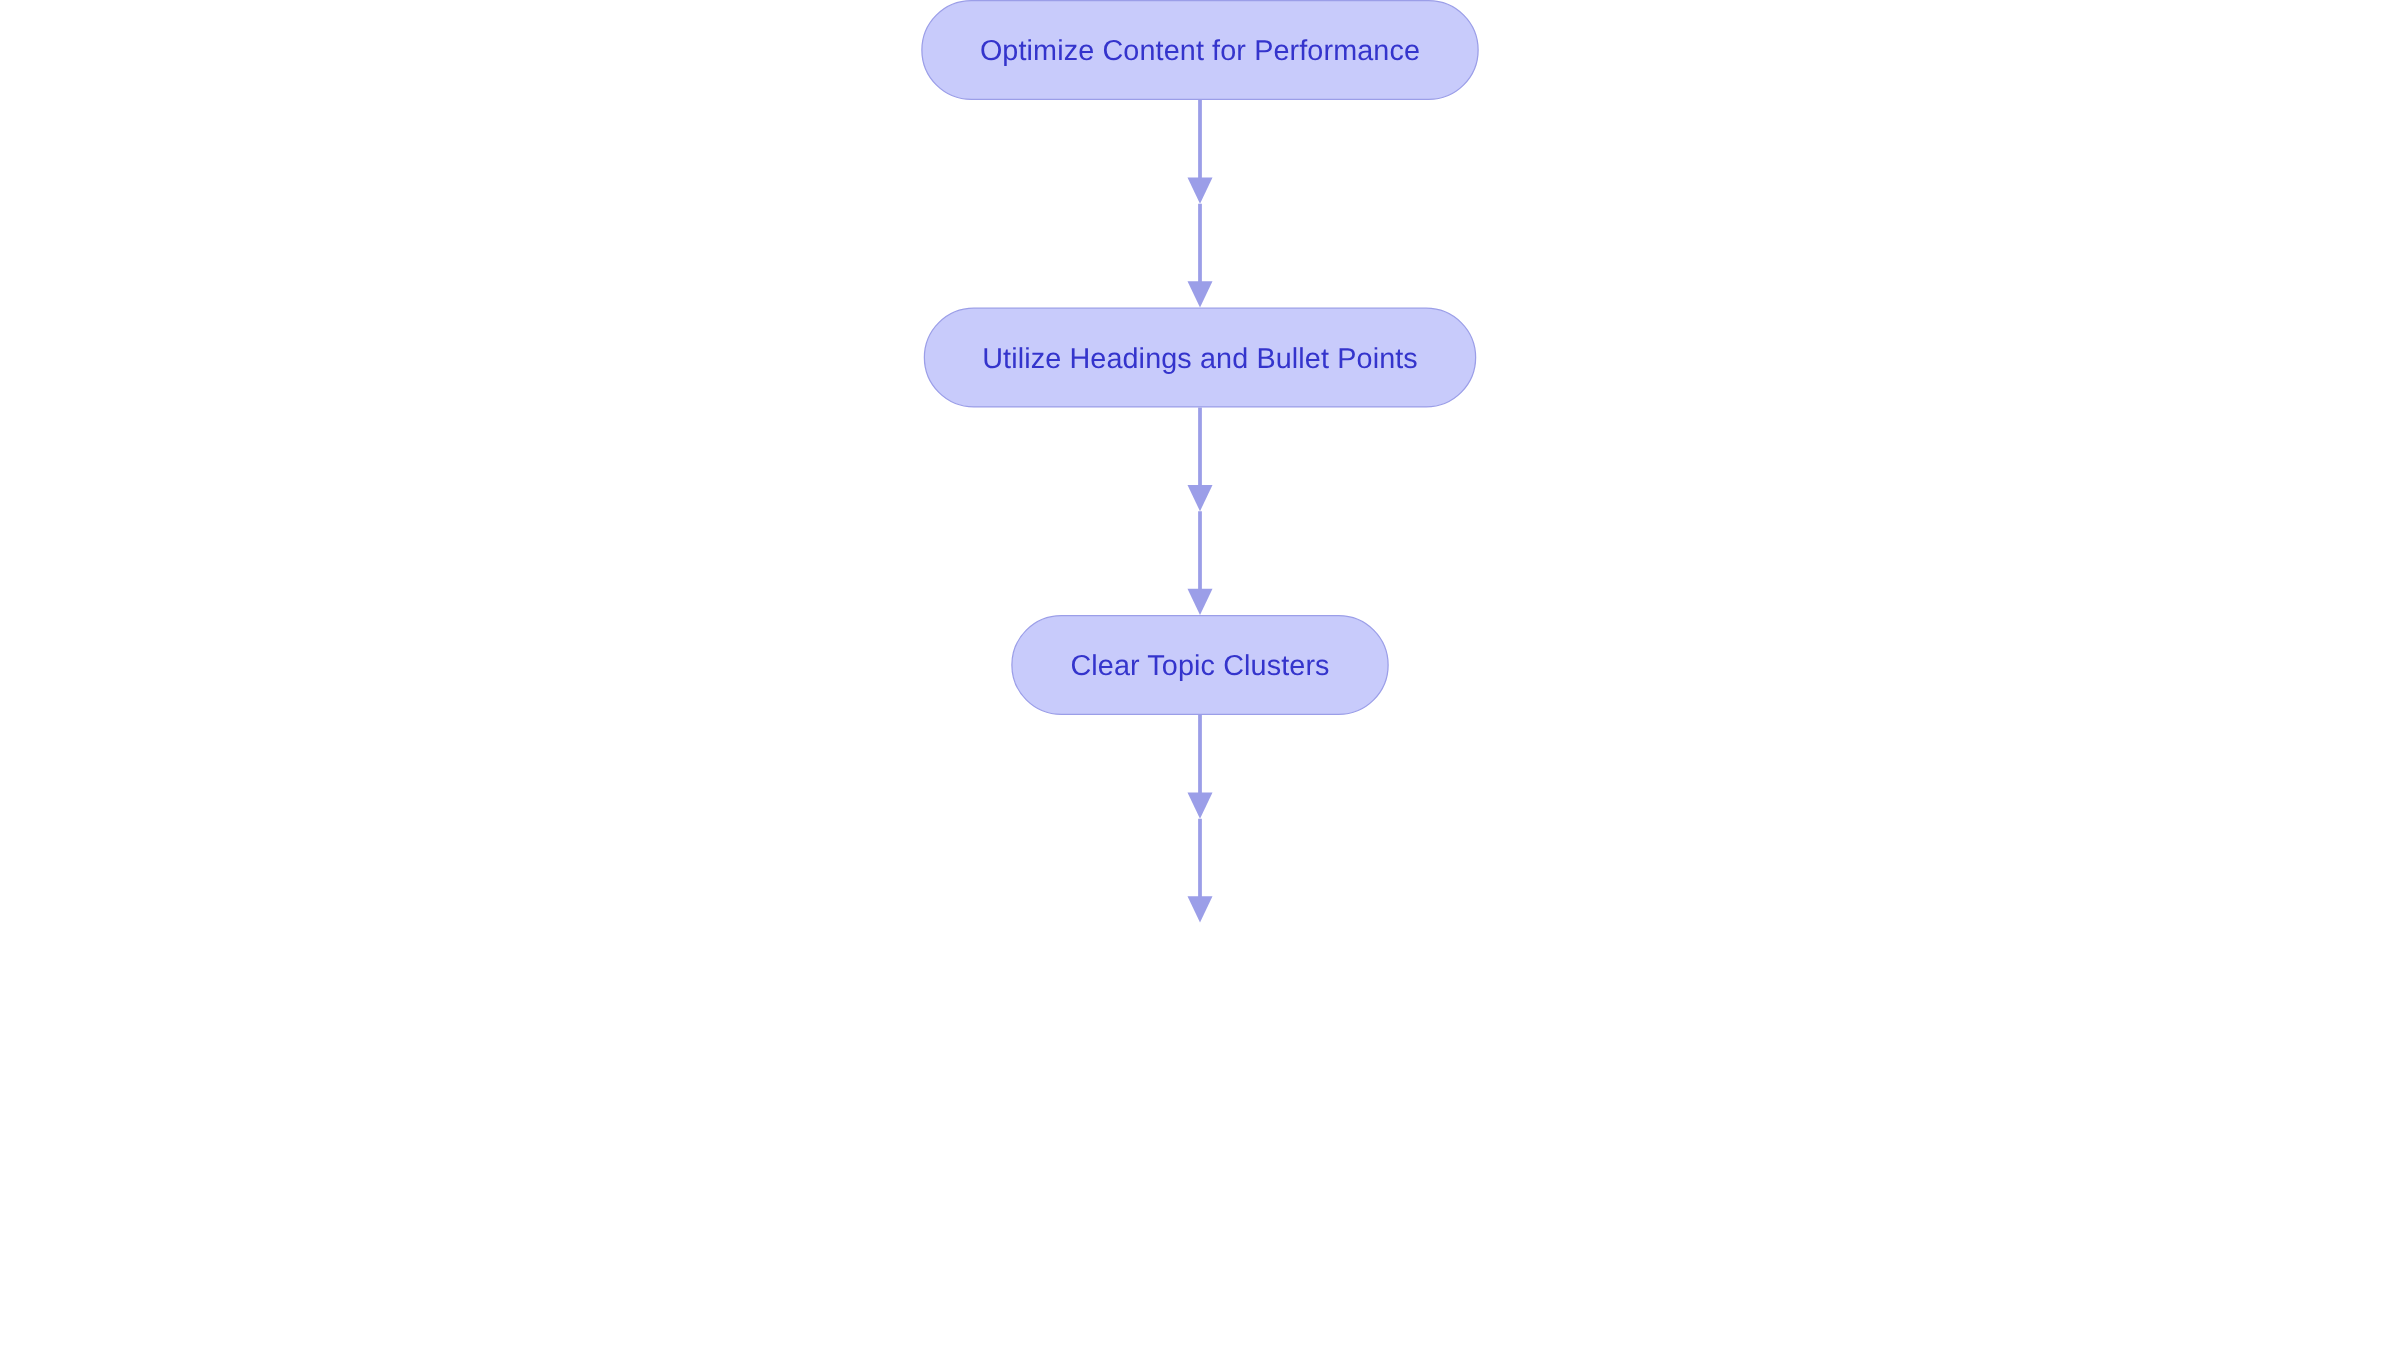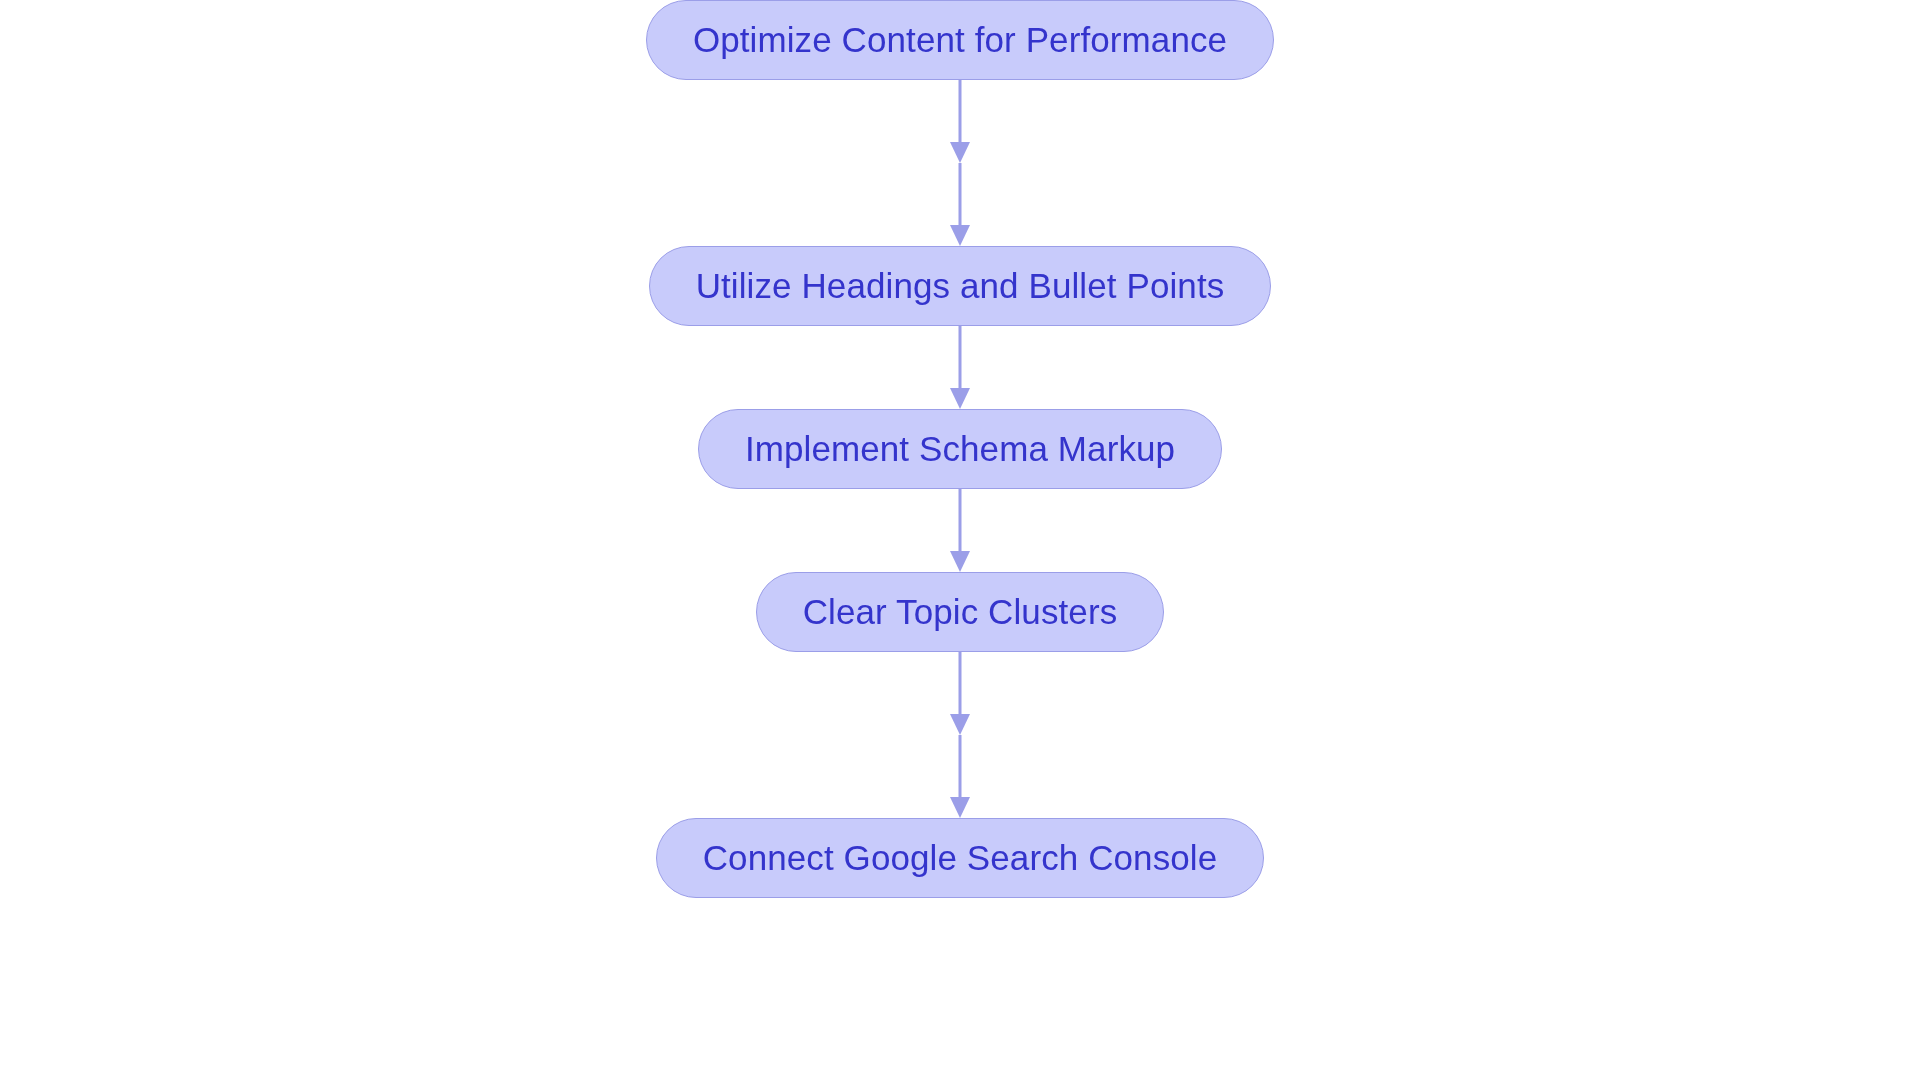--- a/index.html
+++ b/index.html
@@ -36,21 +36,21 @@
   .flow-node {
     box-sizing: border-box;
     height: 80px;
     border-radius: 40px;
     background: #c8cbfb;
     border: 1.6px solid #9b9ee8;
     color: #3434cc;
     display: flex;
     align-items: center;
     justify-content: flex-start;
-    font-size: 35px;
+    font-size: 23px;
     font-weight: 400;
     letter-spacing: 0.1px;
     white-space: nowrap;
     padding: 0 46px;
   }
 
   .flow-connector {
     width: 24px;
     height: 83px;
     position: relative;
@@ -101,23 +101,20 @@
 
     <div class="flow-node">
       <span>Utilize Headings and Bullet Points</span>
     </div>
 
     <div class="flow-connector">
       <span class="conn-line"></span>
       <span class="conn-head"></span>
     </div>
 
-    <div class="flow-node">
-      <span>Implement Schema Markup</span>
-    </div>
 
     <div class="flow-connector">
       <span class="conn-line"></span>
       <span class="conn-head"></span>
     </div>
 
     <div class="flow-node">
       <span>Clear Topic Clusters</span>
     </div>
 
@@ -125,18 +122,15 @@
       <span class="conn-line"></span>
       <span class="conn-head"></span>
     </div>
 
 
     <div class="flow-connector">
       <span class="conn-line"></span>
       <span class="conn-head"></span>
     </div>
 
-    <div class="flow-node">
-      <span>Connect Google Search Console</span>
-    </div>
 
   </div>
 </div>
 
 </body></html>

